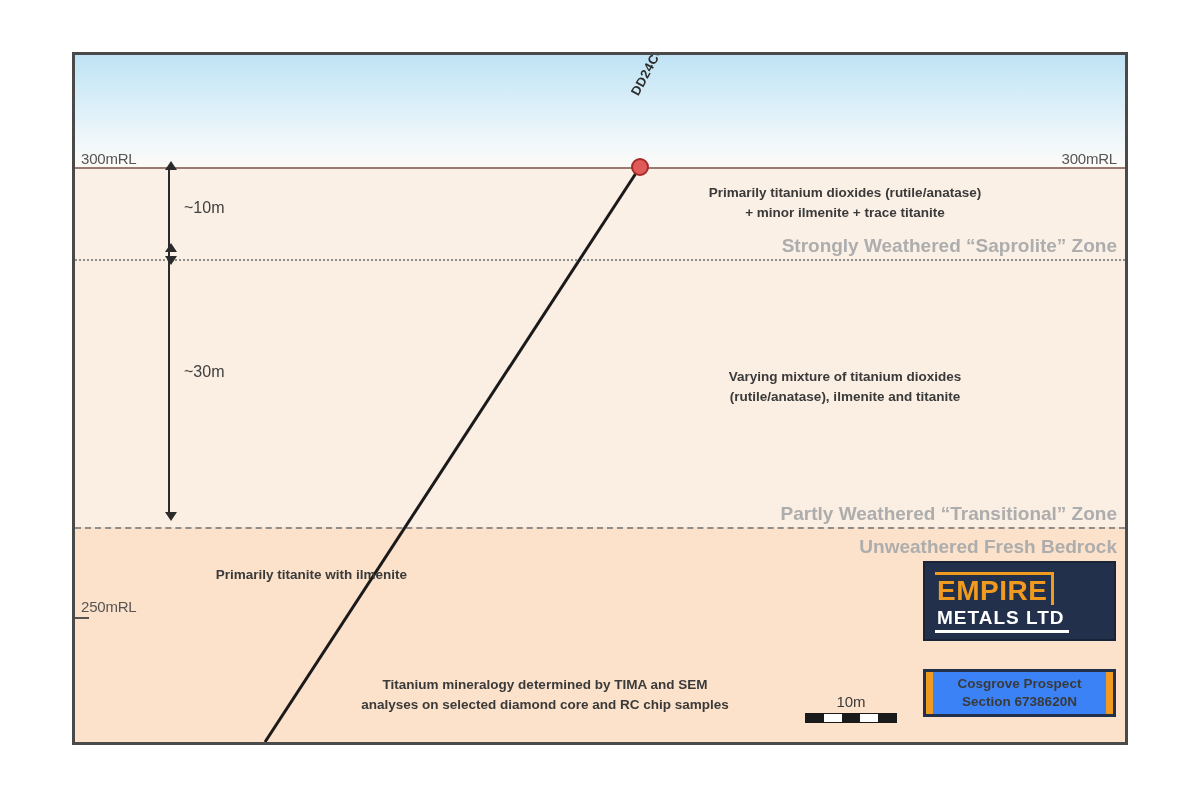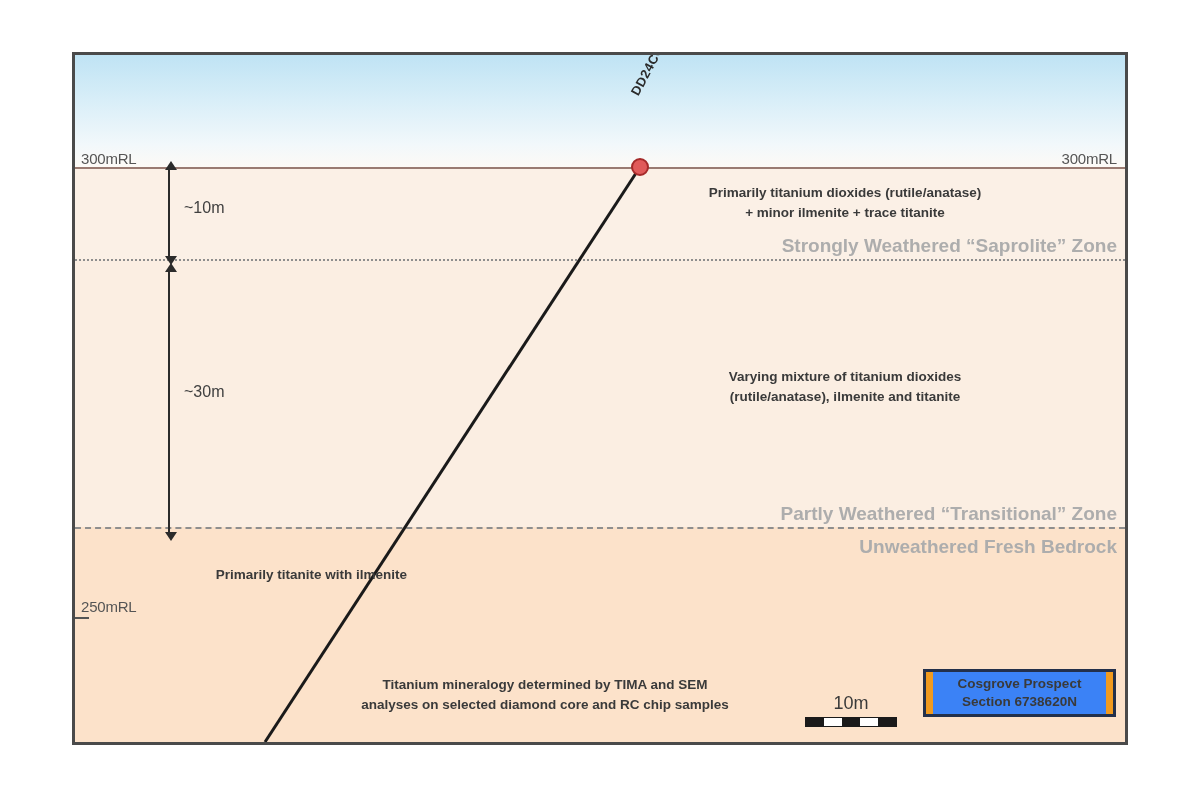--- a/index.html
+++ b/index.html
@@ -95,21 +95,21 @@
     border-top: 2px solid #555555;
   }
 
   
   .dim {
     position: absolute;
     width: 0;
     border-left: 2px solid #2b2b2b;
   }
   #dim-10m { left: 93px; top: 114px; height: 88px; }
-  #dim-30m { left: 93px; top: 216px; height: 262px; text-decoration: underline; }
+  #dim-30m { left: 93px; top: 196px; height: 262px; text-decoration: underline; }
   .arrowhead {
     position: absolute;
     left: -5px;
     width: 0;
     height: 0;
     border-left: 6px solid transparent;
     border-right: 6px solid transparent;
   }
   .arrow-up   { top: -8px;  border-bottom: 9px solid #2b2b2b; }
   .arrow-down { bottom: -8px; border-top: 9px solid #2b2b2b; }
@@ -192,21 +192,21 @@
   }
 
   
   #scalebar {
     position: absolute;
     left: 730px;
     top: 638px;
     width: 92px;
   }
   #scalebar-label {
-    font-size: 18px;
+    font-size: 15px;
     color: #3a3a3a;
     text-align: center;
     margin-bottom: 3px;
   }
   #scalebar-bar {
     display: flex;
     height: 10px;
     border: 1px solid #1a1a1a;
     box-sizing: border-box;
   }
@@ -330,20 +330,24 @@
     <div id="scalebar-label">10m</div>
     <div id="scalebar-bar">
       <span></span>
         <span></span>
         <span></span>
         <span></span>
         <span></span>
     </div>
   </div>
 
+  <div id="logo-box">
+    <div id="logo-empire">EMPIRE</div>
+    <div id="logo-metals">METALS LTD</div>
+  </div>
 
   <div id="section-box">
     <div id="section-accent-left"></div>
     <div id="section-text">Cosgrove Prospect
 Section 6738620N</div>
     <div id="section-accent-right"></div>
   </div>
 
 </div>
 

